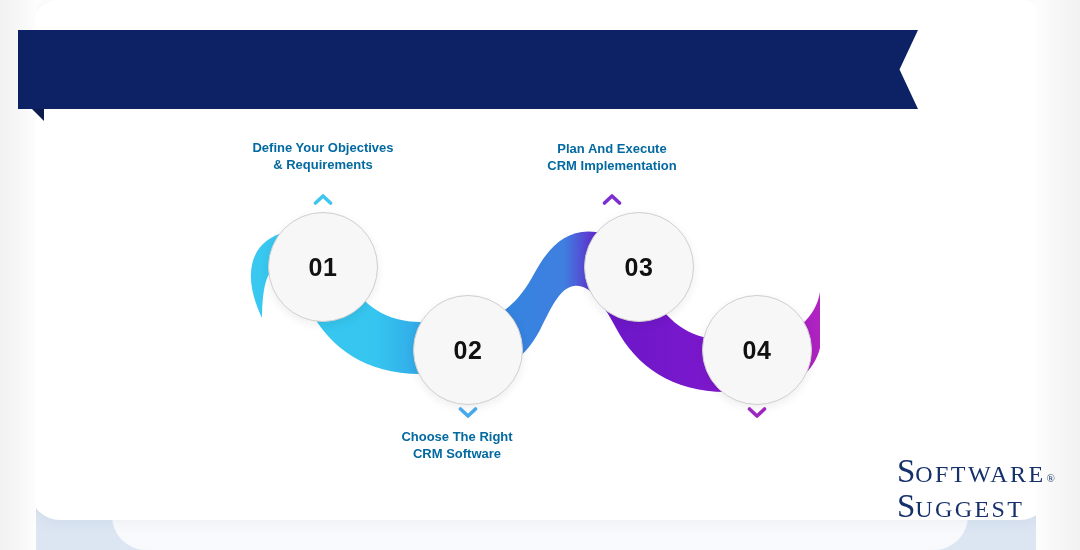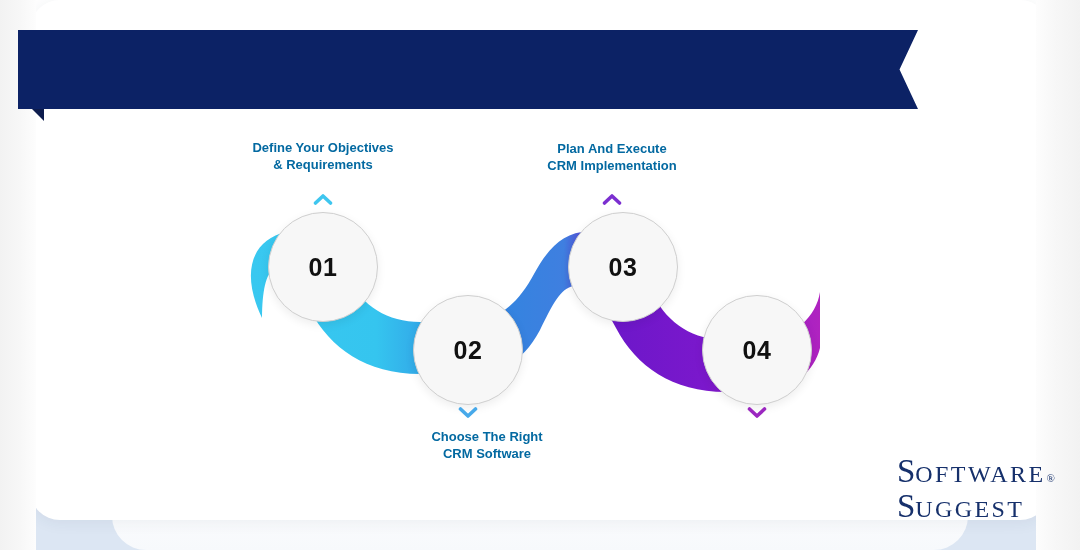--- a/index.html
+++ b/index.html
@@ -111,21 +111,21 @@
   .step-label {
     position: absolute;
     text-align: center;
     font-size: 13px;
     font-weight: bold;
     color: #0369a1;
     line-height: 1.32;
     white-space: pre-line;
   }
   .label-01 { left: 183px; top: 139px; width: 280px; }
-  .label-02 { left: 352px; top: 428px; width: 270px; }
+  .label-02 { left: 322px; top: 428px; width: 270px; }
   .label-03 { left: 492px; top: 140px; width: 240px; }
   .label-04 { left: 651px; top: 428px; width: 210px; }
 
   
   .chev { position: absolute; width: 20px; height: 14px; }
   .chev-01 { left: 313px; top: 192px; }
   .chev-02 { left: 458px; top: 406px; }
   .chev-03 { left: 602px; top: 192px; }
   .chev-04 { left: 747px; top: 406px; }
 
@@ -142,21 +142,21 @@
     display: flex;
     align-items: center;
     justify-content: center;
     font-size: 25px;
     font-weight: bold;
     color: #111111;
     letter-spacing: .5px;
   }
   .node-01 { left: 268px; top: 212px; width: 110px; height: 110px; }
   .node-02 { left: 413px; top: 295px; width: 110px; height: 110px; }
-  .node-03 { left: 568px; top: 212px; width: 110px; height: 110px; text-align: right; }
+  .node-03 { left: 584px; top: 212px; width: 110px; height: 110px; text-align: right; }
   .node-04 { left: 702px; top: 295px; width: 110px; height: 110px; }
 
   
   .logo {
     position: absolute;
     left: 897px;
     top: 455px;
     font-family: "Liberation Serif", serif;
     color: #16306b;
     line-height: 1;

